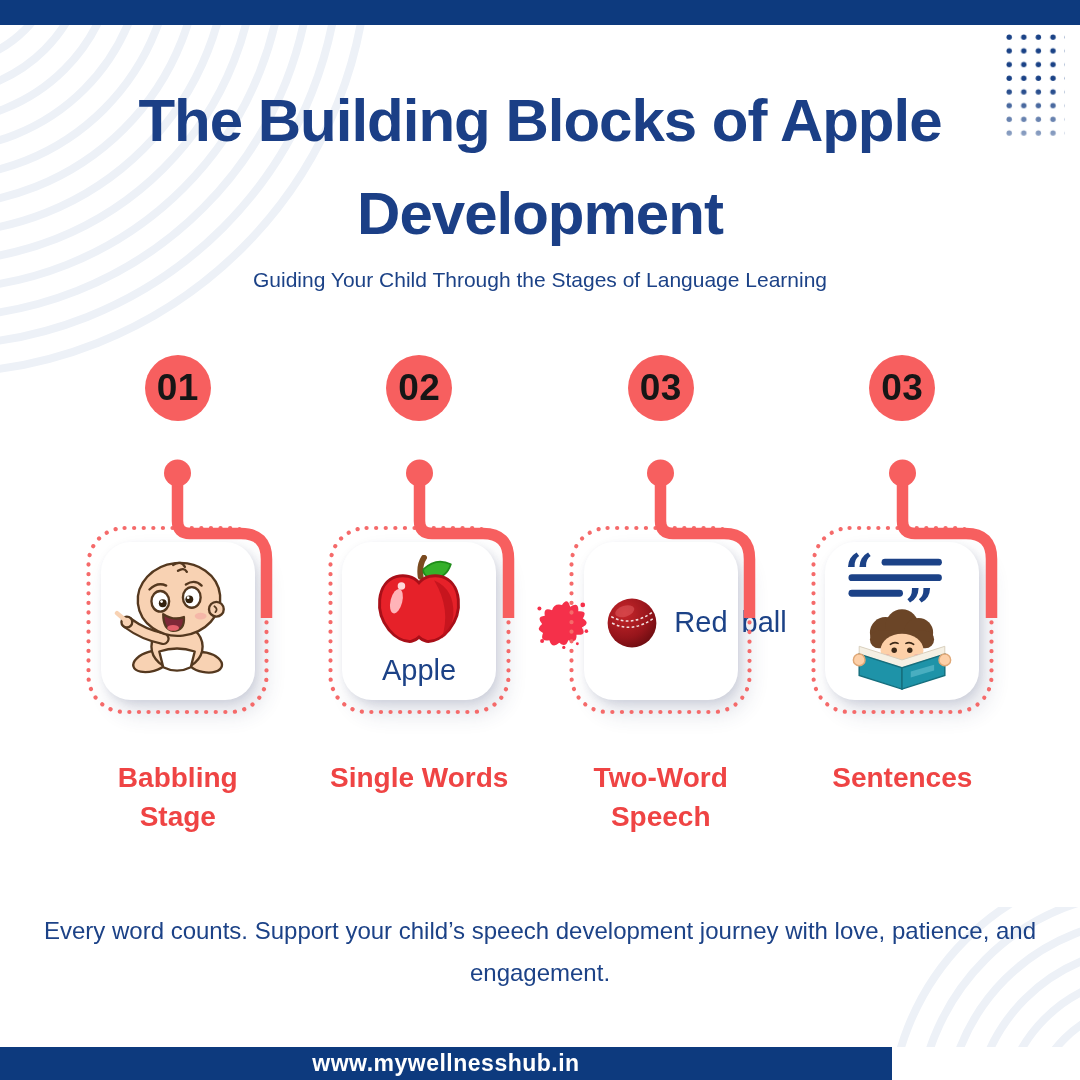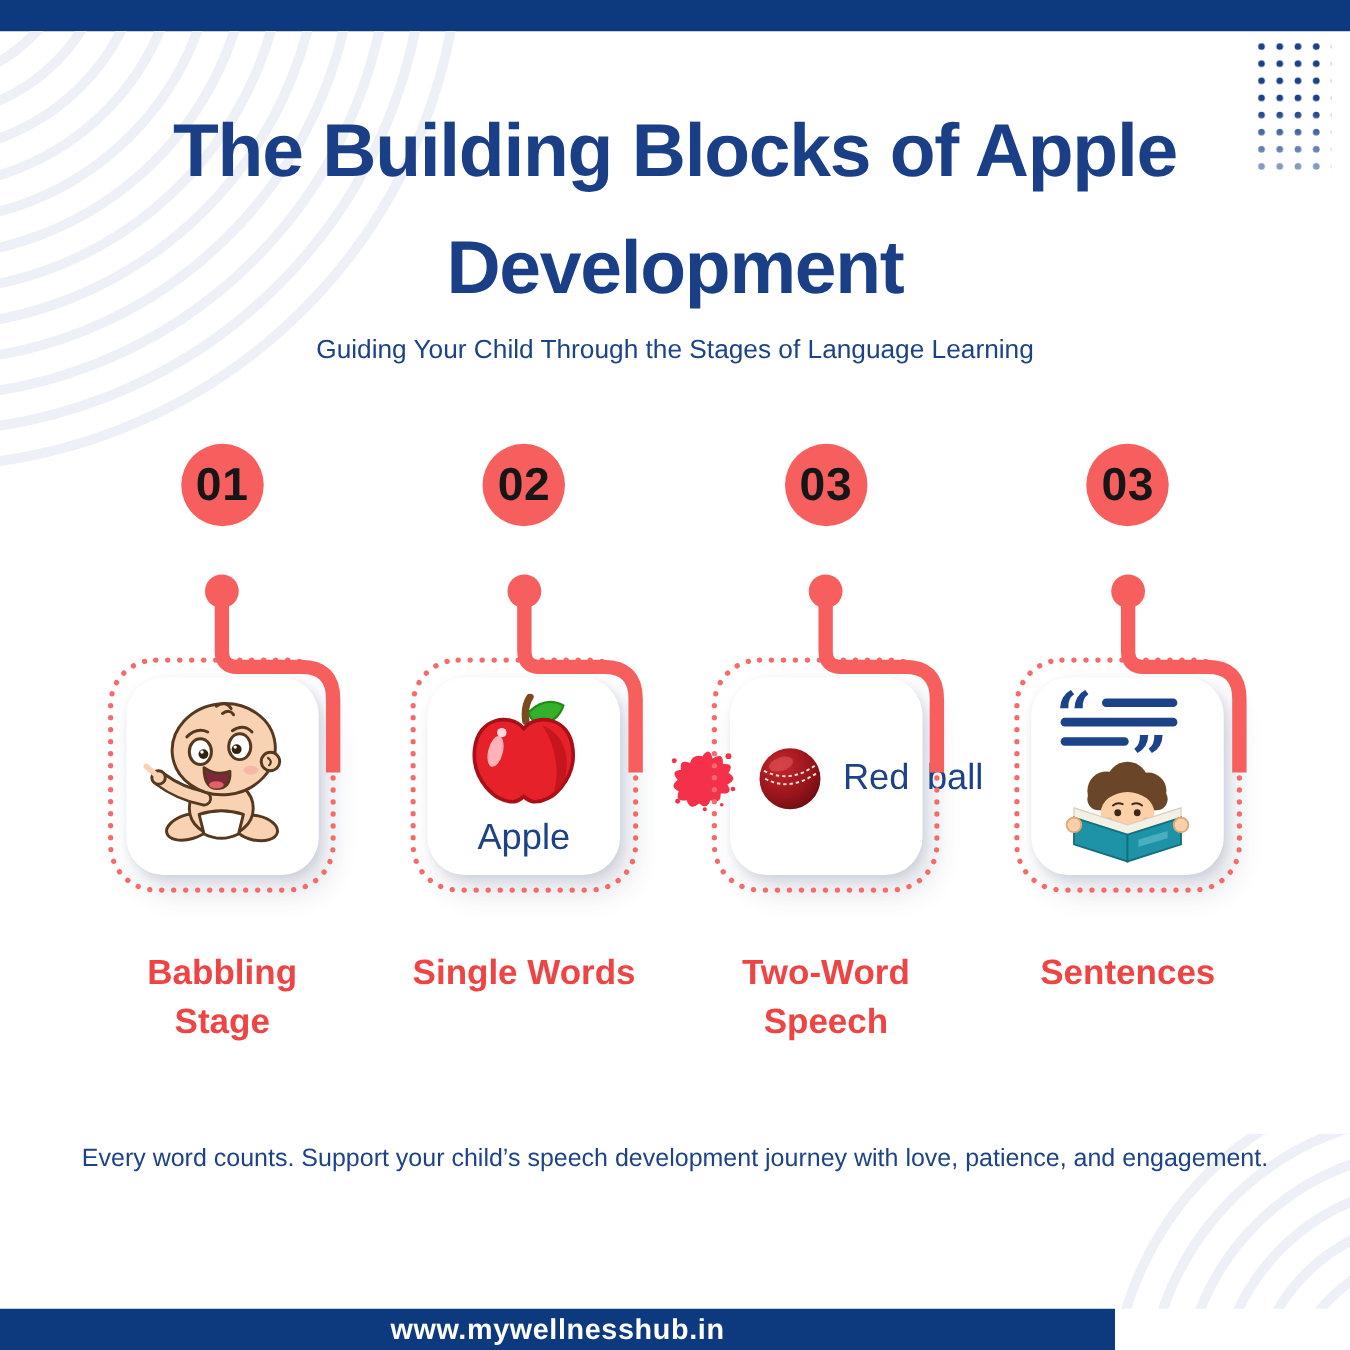--- a/index.html
+++ b/index.html
@@ -40,21 +40,21 @@
   .card-word{color:#1c4287;font-size:29px;font-weight:500;line-height:1.1;}
   .pair-grid{display:grid;grid-template-columns:1fr 1fr 1fr 1fr;row-gap:13px;column-gap:14px;
     justify-items:center;align-items:center;padding-top:4px;}
   .stage-label{
     position:absolute;top:403px;left:50%;transform:translateX(-50%);width:180px;
     text-align:center;color:#ef4444;font-size:28px;font-weight:700;line-height:1.4;
   }
 
   .message{
     position:absolute;top:910px;left:10px;width:1060px;
-    text-align:center;color:#1c4287;font-size:20px;font-weight:500;line-height:1.75;
+    text-align:center;color:#1c4287;font-size:24px;font-weight:500;line-height:1.75;
   }
   .footer-bar{
     position:absolute;bottom:0;left:0;width:892px;height:33px;background:#0d3a7e;
     display:flex;align-items:center;justify-content:center;
   }
   .footer-url{color:#ffffff;font-size:23px;font-weight:700;letter-spacing:0.5px;}
 </style>
 </head>
 <body>
 

